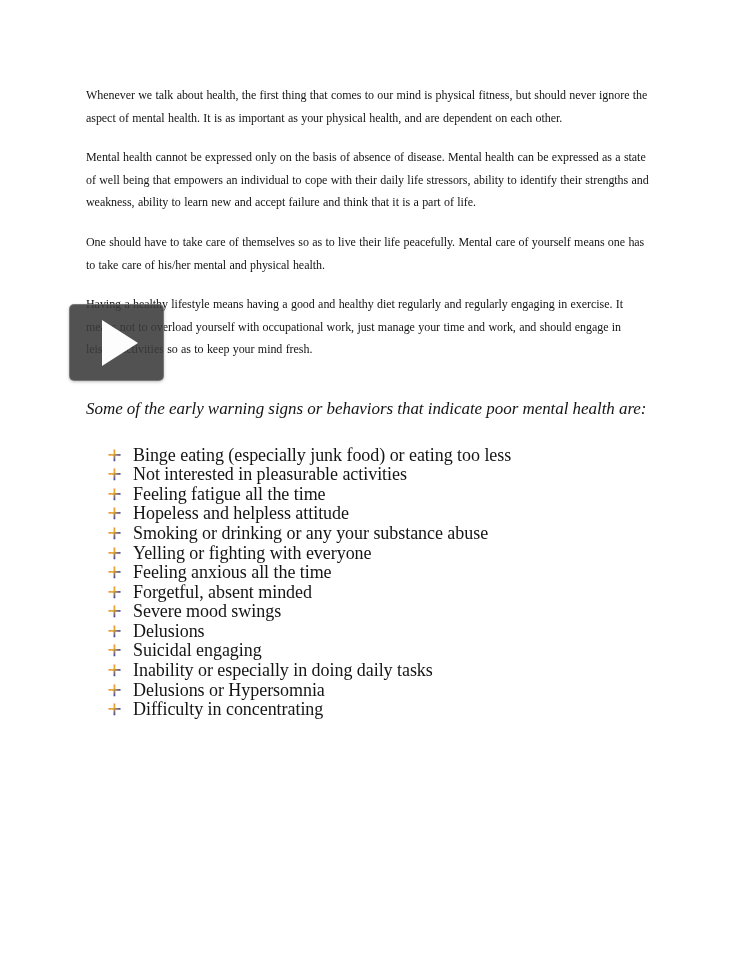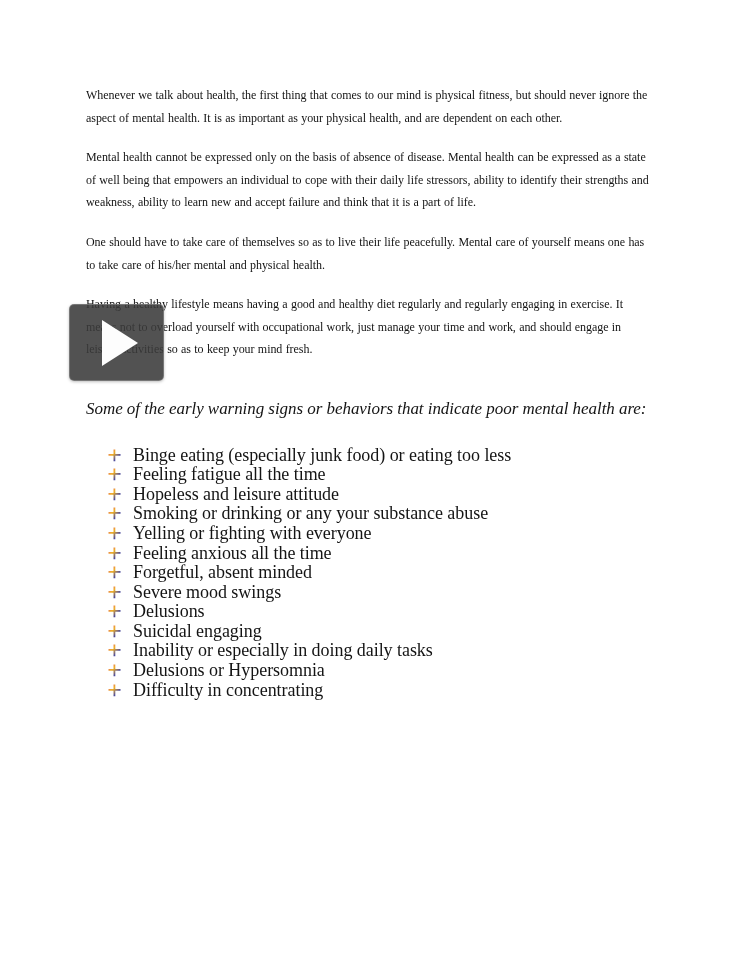--- a/index.html
+++ b/index.html
@@ -137,20 +137,36 @@
                 <stop offset="72%" stop-color="#4a4a9e"></stop>
                 <stop offset="100%" stop-color="#23236e"></stop>
               </linearGradient>
             </defs>
             <path d="M5.5 0.6 L7.3 0.6 L7.3 4.9 L12.5 4.9 L12.5 6.7 L7.3 6.7 L7.3 12.3 L5.5 12.3 L5.5 6.7 L0.5 6.7 L0.5 4.9 L5.5 4.9 Z" fill="url(#bg0)"></path>
           </svg>
         </span>
         <span>Binge eating (especially junk food) or eating too less</span>
       </li>
 
+      <li>
+        <span class="bullet-icon">
+          <svg viewBox="0 0 13 13" xmlns="http://www.w3.org/2000/svg">
+            <defs>
+              <linearGradient id="bg1" x1="0" y1="0" x2="1" y2="1">
+                <stop offset="0%" stop-color="#e0607a"></stop>
+                <stop offset="38%" stop-color="#f0b024"></stop>
+                <stop offset="72%" stop-color="#4a4a9e"></stop>
+                <stop offset="100%" stop-color="#23236e"></stop>
+              </linearGradient>
+            </defs>
+            <path d="M5.5 0.6 L7.3 0.6 L7.3 4.9 L12.5 4.9 L12.5 6.7 L7.3 6.7 L7.3 12.3 L5.5 12.3 L5.5 6.7 L0.5 6.7 L0.5 4.9 L5.5 4.9 Z" fill="url(#bg1)"></path>
+          </svg>
+        </span>
+        <span>Not interested in pleasurable activities</span>
+      </li>
 
       <li>
         <span class="bullet-icon">
           <svg viewBox="0 0 13 13" xmlns="http://www.w3.org/2000/svg">
             <defs>
               <linearGradient id="bg2" x1="0" y1="0" x2="1" y2="1">
                 <stop offset="0%" stop-color="#e0607a"></stop>
                 <stop offset="38%" stop-color="#f0b024"></stop>
                 <stop offset="72%" stop-color="#4a4a9e"></stop>
                 <stop offset="100%" stop-color="#23236e"></stop>
@@ -169,21 +185,21 @@
               <linearGradient id="bg3" x1="0" y1="0" x2="1" y2="1">
                 <stop offset="0%" stop-color="#e0607a"></stop>
                 <stop offset="38%" stop-color="#f0b024"></stop>
                 <stop offset="72%" stop-color="#4a4a9e"></stop>
                 <stop offset="100%" stop-color="#23236e"></stop>
               </linearGradient>
             </defs>
             <path d="M5.5 0.6 L7.3 0.6 L7.3 4.9 L12.5 4.9 L12.5 6.7 L7.3 6.7 L7.3 12.3 L5.5 12.3 L5.5 6.7 L0.5 6.7 L0.5 4.9 L5.5 4.9 Z" fill="url(#bg3)"></path>
           </svg>
         </span>
-        <span>Hopeless and leisure attitude</span>
+        <span>Hopeless and helpless attitude</span>
       </li>
 
       <li>
         <span class="bullet-icon">
           <svg viewBox="0 0 13 13" xmlns="http://www.w3.org/2000/svg">
             <defs>
               <linearGradient id="bg4" x1="0" y1="0" x2="1" y2="1">
                 <stop offset="0%" stop-color="#e0607a"></stop>
                 <stop offset="38%" stop-color="#f0b024"></stop>
                 <stop offset="72%" stop-color="#4a4a9e"></stop>

